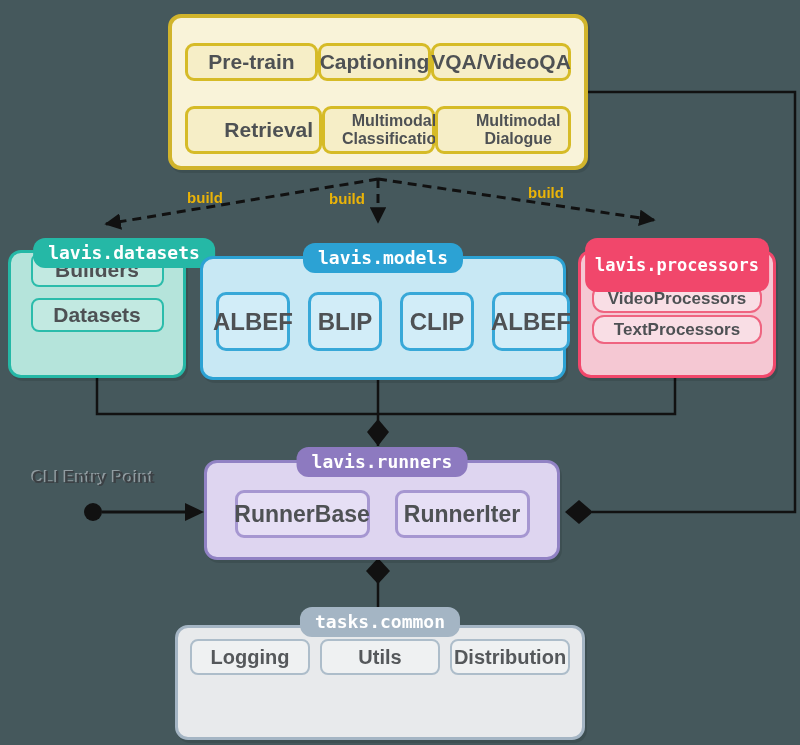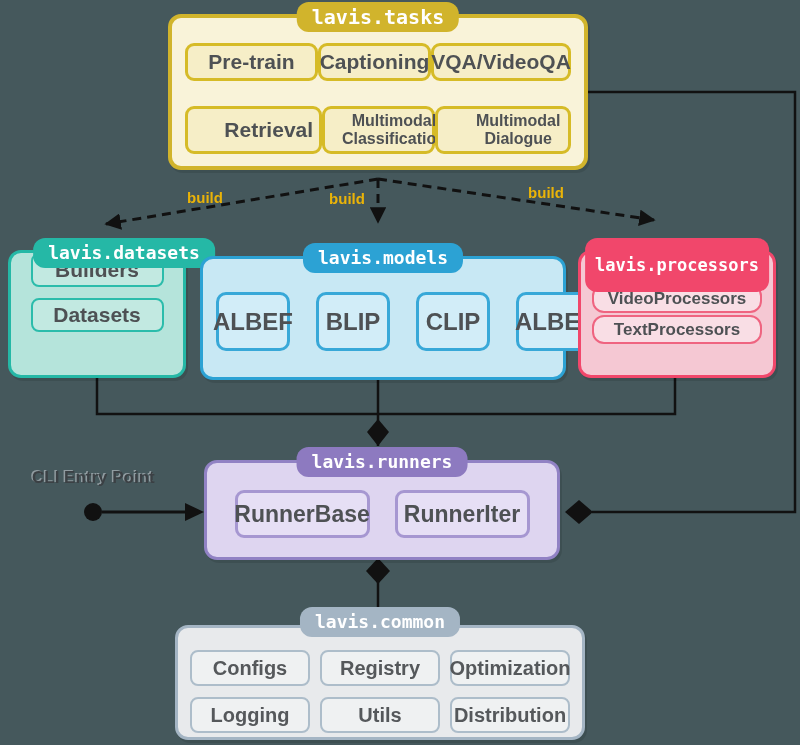--- a/index.html
+++ b/index.html
@@ -33,21 +33,21 @@
   .m-datasets{left:8px;top:250px;width:178px;height:128px;background:#b5e4db;border:3.5px solid #25b8a6;}
   .m-datasets .pill{top:-15px;font-size:18px;background:#25b8a6;margin-left:27px;}
   .m-datasets .item{width:133px;height:34px;margin:0 auto;background:#c2e9e1;
                     border:2.5px solid #2bbcab;border-radius:8px;font-size:21px;}
   .m-datasets .item:first-of-type{margin-top:34px;}
   .m-datasets .item + .item{margin-top:11px;}
 
   
   .m-models{left:200px;top:256px;width:366px;height:124px;background:#c8e8f4;border:3.5px solid #2ca2d4;}
   .m-models .pill{top:-16px;font-size:18px;background:#2ca2d4;}
-  .m-models .row{display:flex;gap:26px;padding:0 13px;margin-top:33px;align-items:center;}
+  .m-models .row{display:flex;gap:18px;padding:0 13px;margin-top:33px;align-items:center;}
   .m-models .item{width:74px;height:59px;flex:0 0 auto;background:#d2edf8;
                   border:3px solid #38a8d8;border-radius:10px;font-size:24px;}
   .m-models .item.wide{width:78px;}
   .m-models .dots{color:#78878d;font-weight:bold;font-size:20px;letter-spacing:1px;margin-left:1px;}
 
   
   .m-processors{left:578px;top:250px;width:198px;height:128px;background:#f5c8d3;border:3.5px solid #f1476b;}
   .m-processors .pill{top:-15px;font-size:17px;background:#f1476b;padding:12px 10px;}
   .m-processors .item{width:170px;height:29px;margin:0 auto;background:#f9dee5;
                       border:2.5px solid #ef6480;border-radius:12px;font-size:17px;}
@@ -106,21 +106,20 @@
       <polygon points="378,419 389,432 378,446 367,432"></polygon>
       <polygon points="565,512 579,500 593,512 579,524"></polygon>
       <polygon points="378,558 390,571 378,584 366,571"></polygon>
     </g>
 
     <circle cx="93" cy="512" r="9" fill="#111111"></circle>
     <polygon points="185,503 204,512 185,521" fill="#111111"></polygon>
   </svg>
 
   <div class="module m-tasks">
-    <div class="pill">lavis.tasks</div>
     <div class="row r1">
       <div class="item w1">Pre-train</div>
       <div class="item w2">Captioning</div>
       <div class="item w3">VQA/VideoQA</div>
     </div>
     <div class="row r2">
       <div class="item w1">Retrieval</div>
       <div class="item w2 small">Multimodal Classification</div>
       <div class="item w3 small">Multimodal Dialogue</div>
     </div>
@@ -152,26 +151,21 @@
 
   <div class="module m-runners">
     <div class="pill">lavis.runners</div>
     <div class="row">
       <div class="item">RunnerBase</div>
       <div class="item">RunnerIter</div>
     </div>
   </div>
 
   <div class="module m-common">
-    <div class="pill">lavis.common</div>
-    <div class="row r1">
-      <div class="item">Configs</div>
-      <div class="item">Registry</div>
-      <div class="item">Optimization</div>
-    </div>
+    <div class="pill">tasks.common</div>
     <div class="row r2">
       <div class="item">Logging</div>
       <div class="item">Utils</div>
       <div class="item">Distribution</div>
     </div>
   </div>
 
   <span class="build-label" style="left:205px;top:197px;">build</span>
   <span class="build-label" style="left:347px;top:198px;">build</span>
   <span class="build-label" style="left:546px;top:192px;">build</span>

